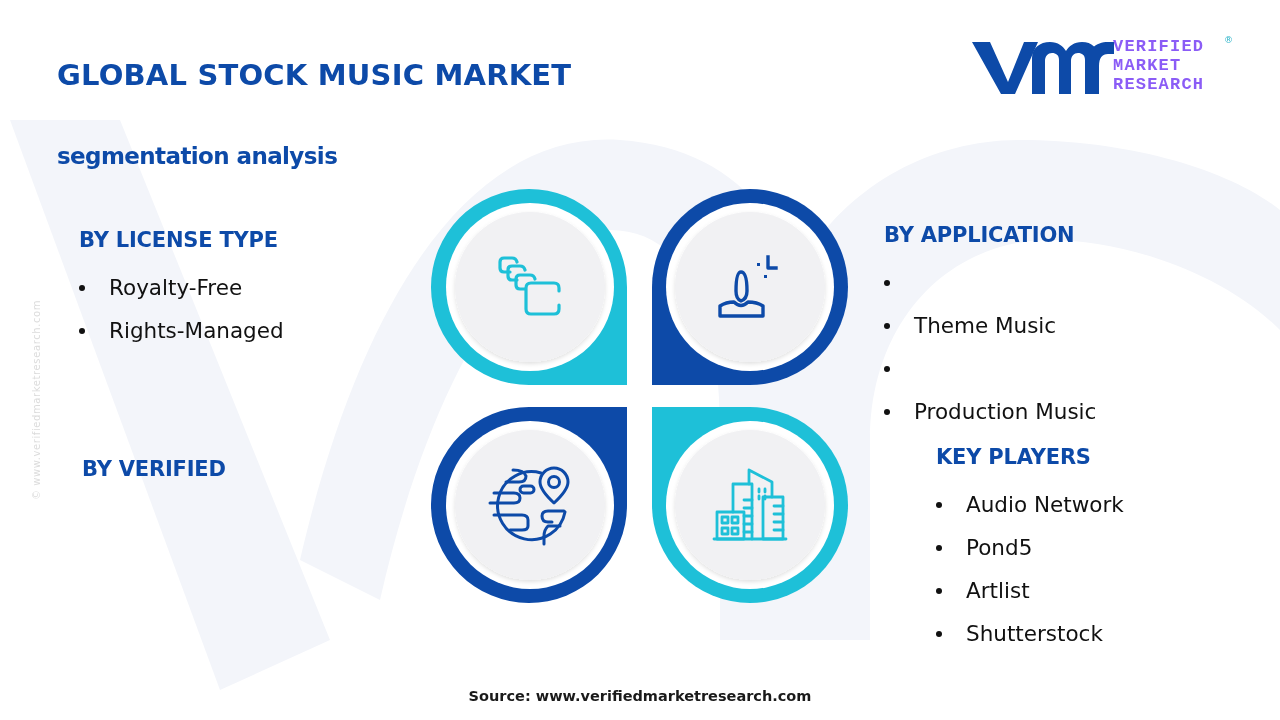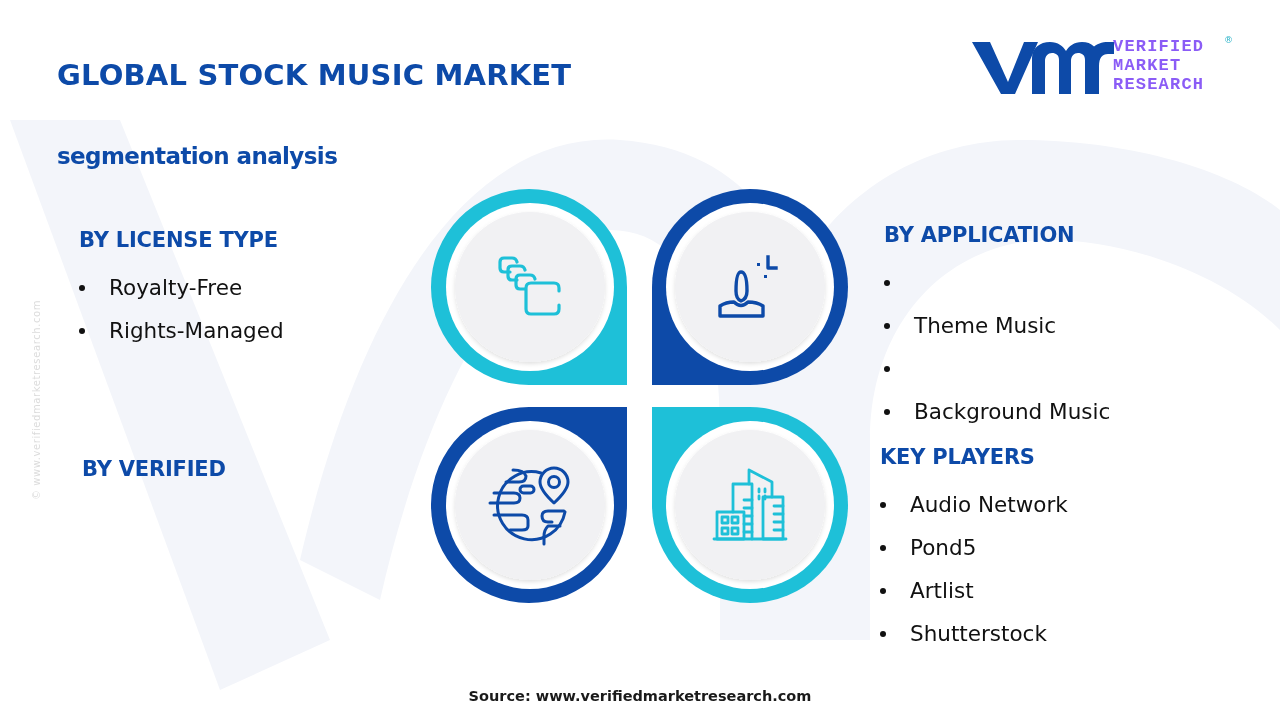--- a/index.html
+++ b/index.html
@@ -56,21 +56,21 @@
     #seg-license { left: 79px; top: 228px; }
     #seg-license .seg-list { margin-top: 14px; left: 0; }
     #seg-license .seg-list li { margin-left: 0; }
 
     #seg-geo { left: 82px; top: 457px; }
     #seg-geo .seg-list { margin-top: 14px; }
 
     #seg-app { left: 884px; top: 223px; }
     #seg-app .seg-list { margin-top: 14px; }
 
-    #seg-players { left: 880px; top: 445px; }
+    #seg-players { left: 936px; top: 445px; }
     #seg-players .seg-list { margin-top: 14px; }
 
     .diagram { position: absolute; left: 0; top: 0; width: 1280px; height: 720px; z-index: 1; }
 
     .source {
       position: absolute; left: 0; width: 1280px; top: 688px; text-align: center;
       font-family: "DejaVu Sans", sans-serif; font-weight: bold;
       font-size: 14.5px; color: #1a1a1a; z-index: 2;
     }
   </style>
@@ -185,21 +185,21 @@
 <div class="segment" id="seg-geo">
   <div class="seg-heading">BY VERIFIED</div>
 </div>
 
 <div class="segment" id="seg-app">
   <div class="seg-heading">BY APPLICATION</div>
   <ul class="seg-list">
     <li><span class="bullet"></span></li>
     <li><span class="bullet"></span><span>Theme Music</span></li>
     <li><span class="bullet"></span></li>
-    <li><span class="bullet"></span><span>Background Music</span></li>
+    <li><span class="bullet"></span><span>Production Music</span></li>
   </ul>
 </div>
 
 <div class="segment" id="seg-players">
   <div class="seg-heading">KEY PLAYERS</div>
   <ul class="seg-list">
     <li><span class="bullet"></span><span>Audio Network</span></li>
     <li><span class="bullet"></span><span>Pond5</span></li>
     <li><span class="bullet"></span><span>Artlist</span></li>
     <li><span class="bullet"></span><span>Shutterstock</span></li>

